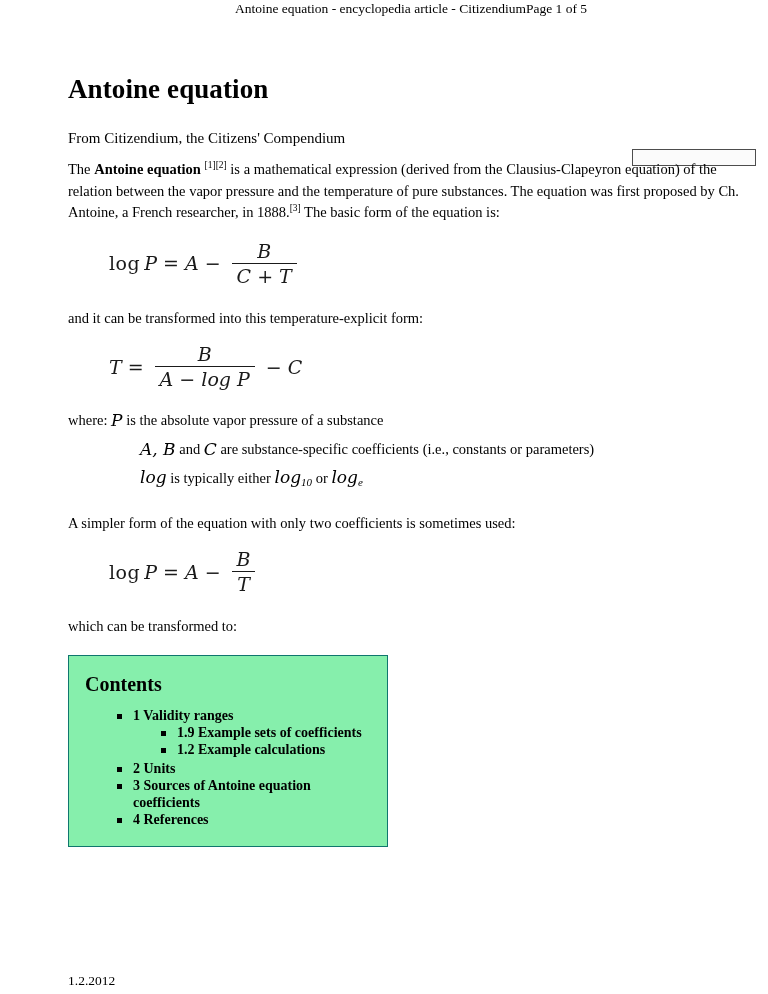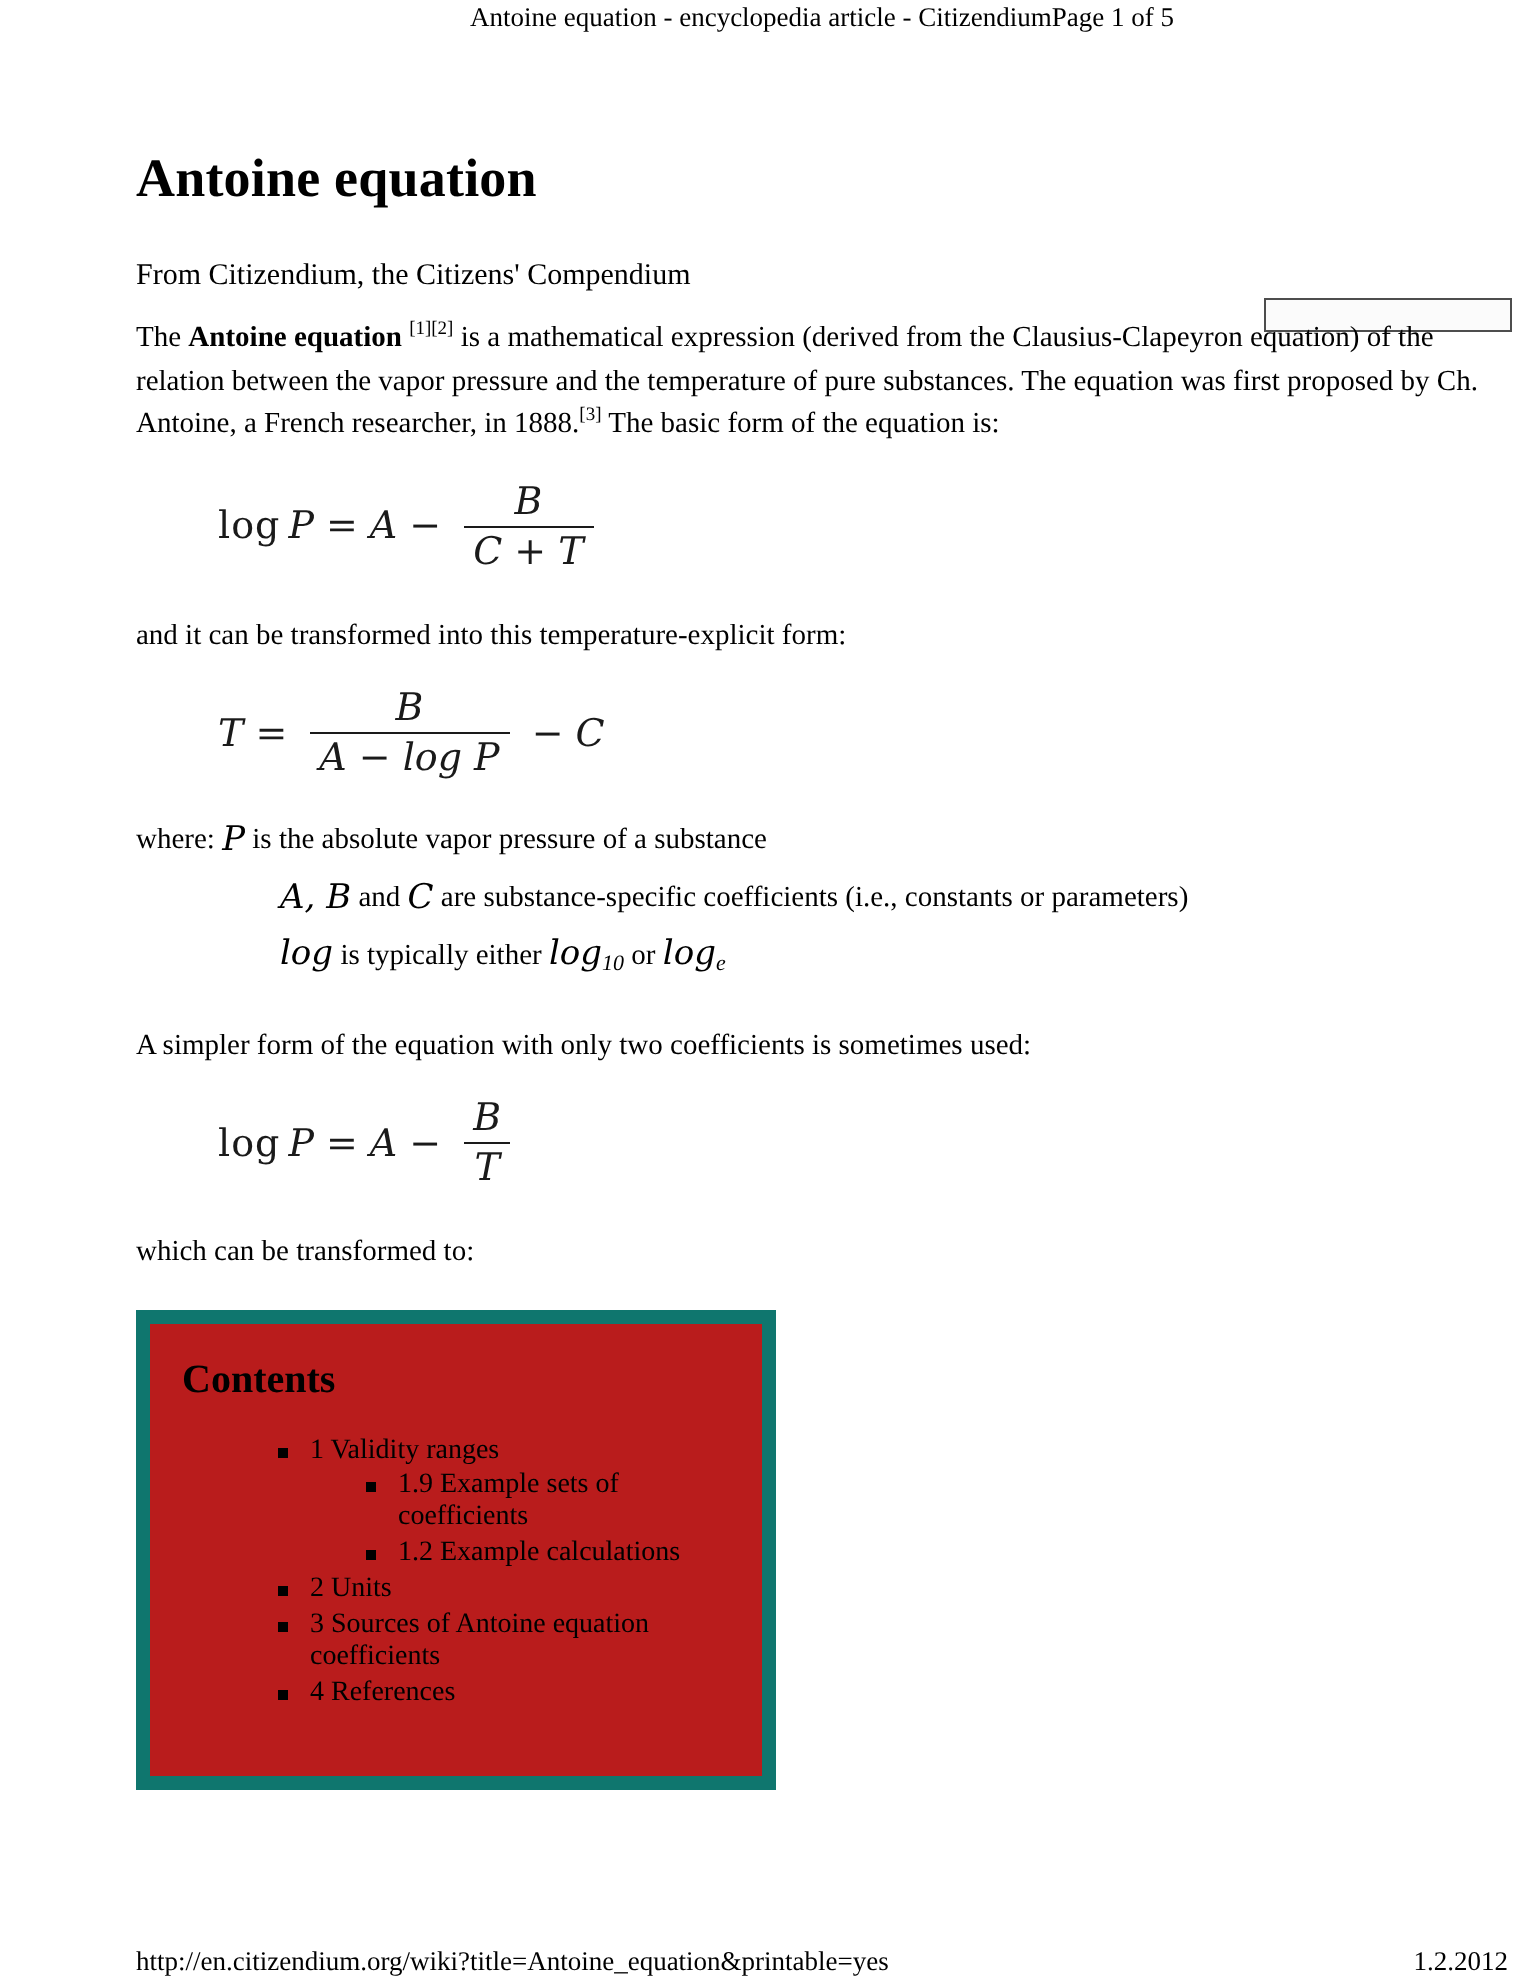--- a/index.html
+++ b/index.html
@@ -145,35 +145,36 @@
     margin: 6px 0 0 0;
     padding-left: 72px;
   }
 
   
   .toc {
     position: absolute;
     left: 68px;
     top: 655px;
     width: 320px;
-    border: 7px solid #0f766e;
-    background: #b91c1c;
+    border: 1px solid #0f766e;
+    background: #86efac;
     padding: 14px 16px 16px 16px;
     box-sizing: border-box;
   }
   .toc h3 {
     font-size: 20px;
     font-weight: bold;
     margin: 2px 0 12px 0;
     line-height: 24px;
   }
   ul.toclist {
     list-style: none;
-    margin: 16px;
+    margin: 0;
     padding: 0 0 0 32px;
+    font-weight: bold;
   }
   ul.toclist li {
     font-size: 14px;
     line-height: 16.5px;
     margin: 0 0 0 0;
     padding: 0 0 1px 16px;
     position: relative;
   }
   ul.toclist li::before {
     content: "";
@@ -330,17 +331,16 @@
           <li><span>1.2 Example calculations</span></li>
         </ul>
       </li>
       <li><span>2 Units</span></li>
       <li><span>3 Sources of Antoine equation coefficients</span></li>
       <li><span>4 References</span></li>
     </ul>
   </div>
 
   <div class="footer">
-    <div>http://en.citizendium.org/wiki?title=Antoine_equation&amp;printable=yes</div>
     <div>1.2.2012</div>
   </div>
 
 </div>
 
 </body></html>

